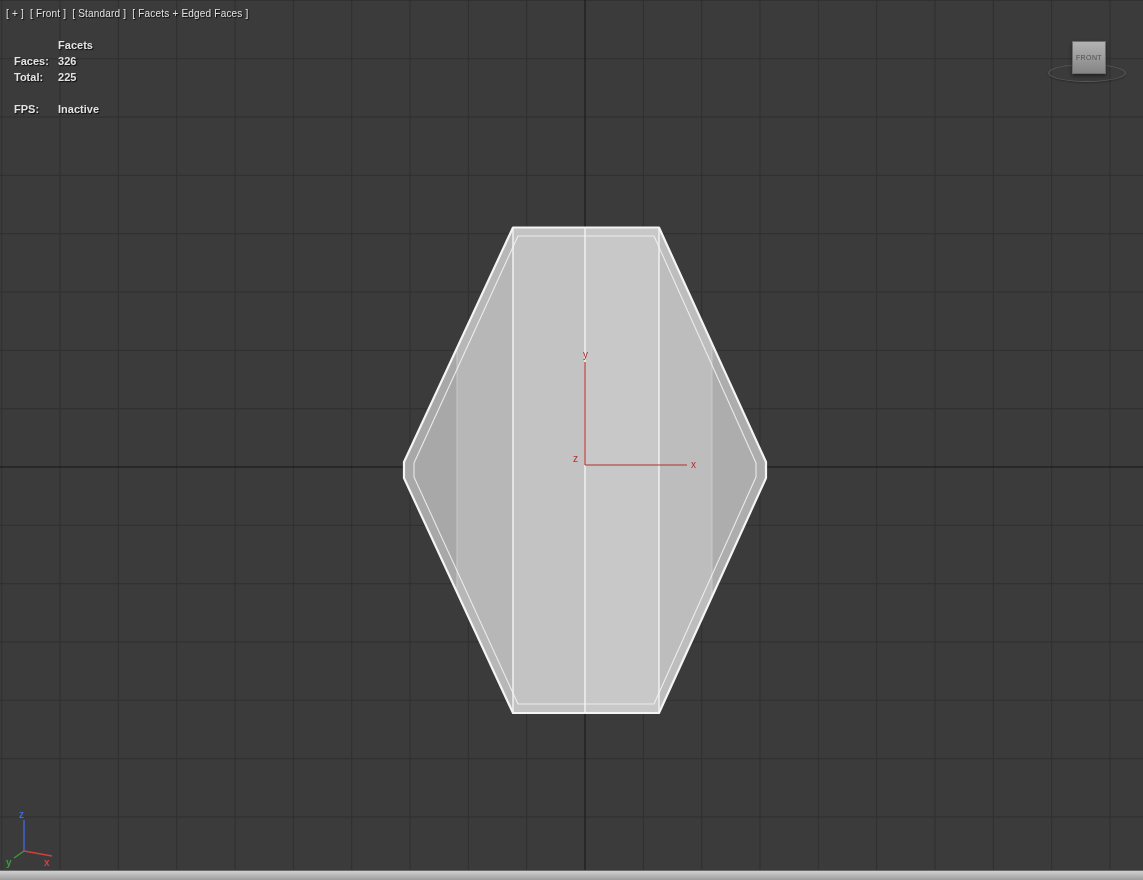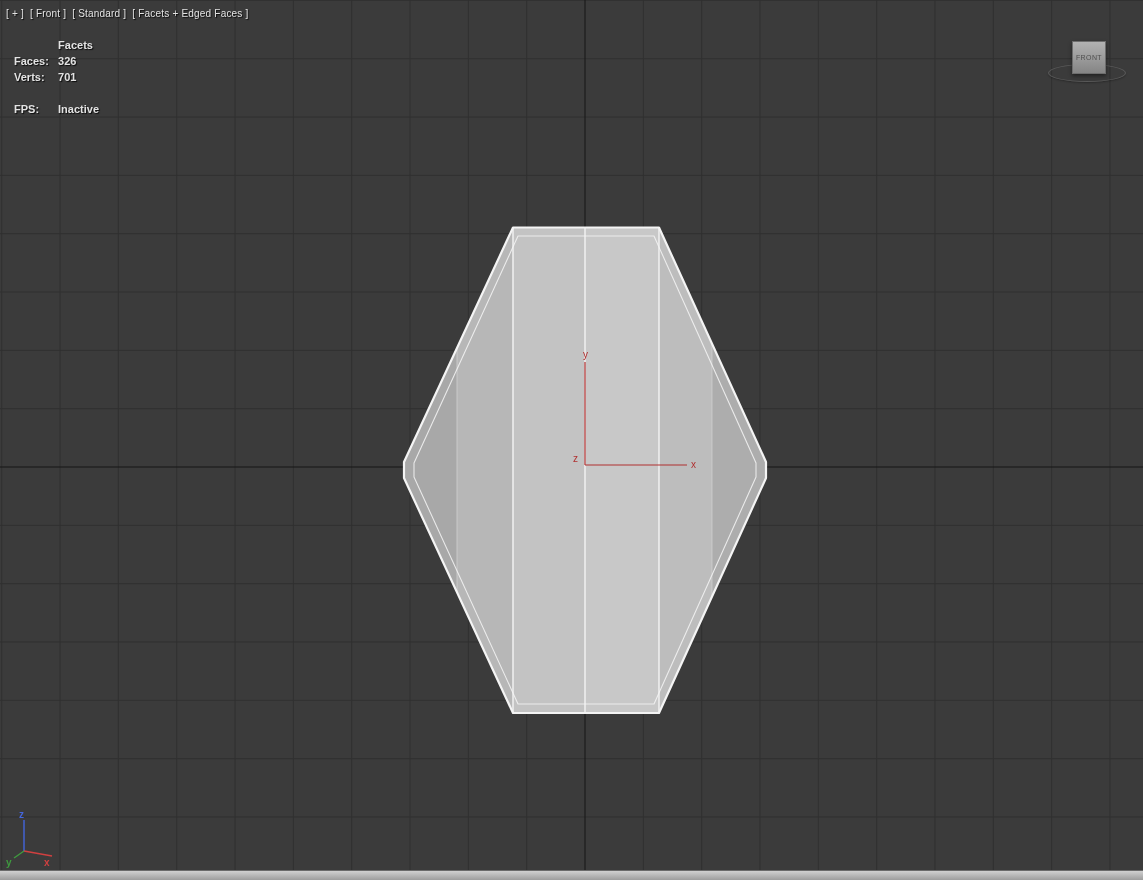--- a/index.html
+++ b/index.html
@@ -154,22 +154,22 @@
 <div class="stats">
   <div class="stat-row" style="top:0px;">
     <span class="stat-label"></span>
     <span class="stat-value">Facets</span>
   </div>
   <div class="stat-row" style="top:16px;">
     <span class="stat-label">Faces:</span>
     <span class="stat-value">326</span>
   </div>
   <div class="stat-row" style="top:32px;">
-    <span class="stat-label">Verts:</span>
-    <span class="stat-value">701</span>
+    <span class="stat-label">Total:</span>
+    <span class="stat-value">225</span>
   </div>
   <div class="stat-row" style="top:64px;">
     <span class="stat-label">FPS:</span>
     <span class="stat-value">Inactive</span>
   </div>
 </div>
 
 <div class="viewcube-wrap">
   <div class="compass-ring"></div>
   <div class="viewcube">FRONT</div>

